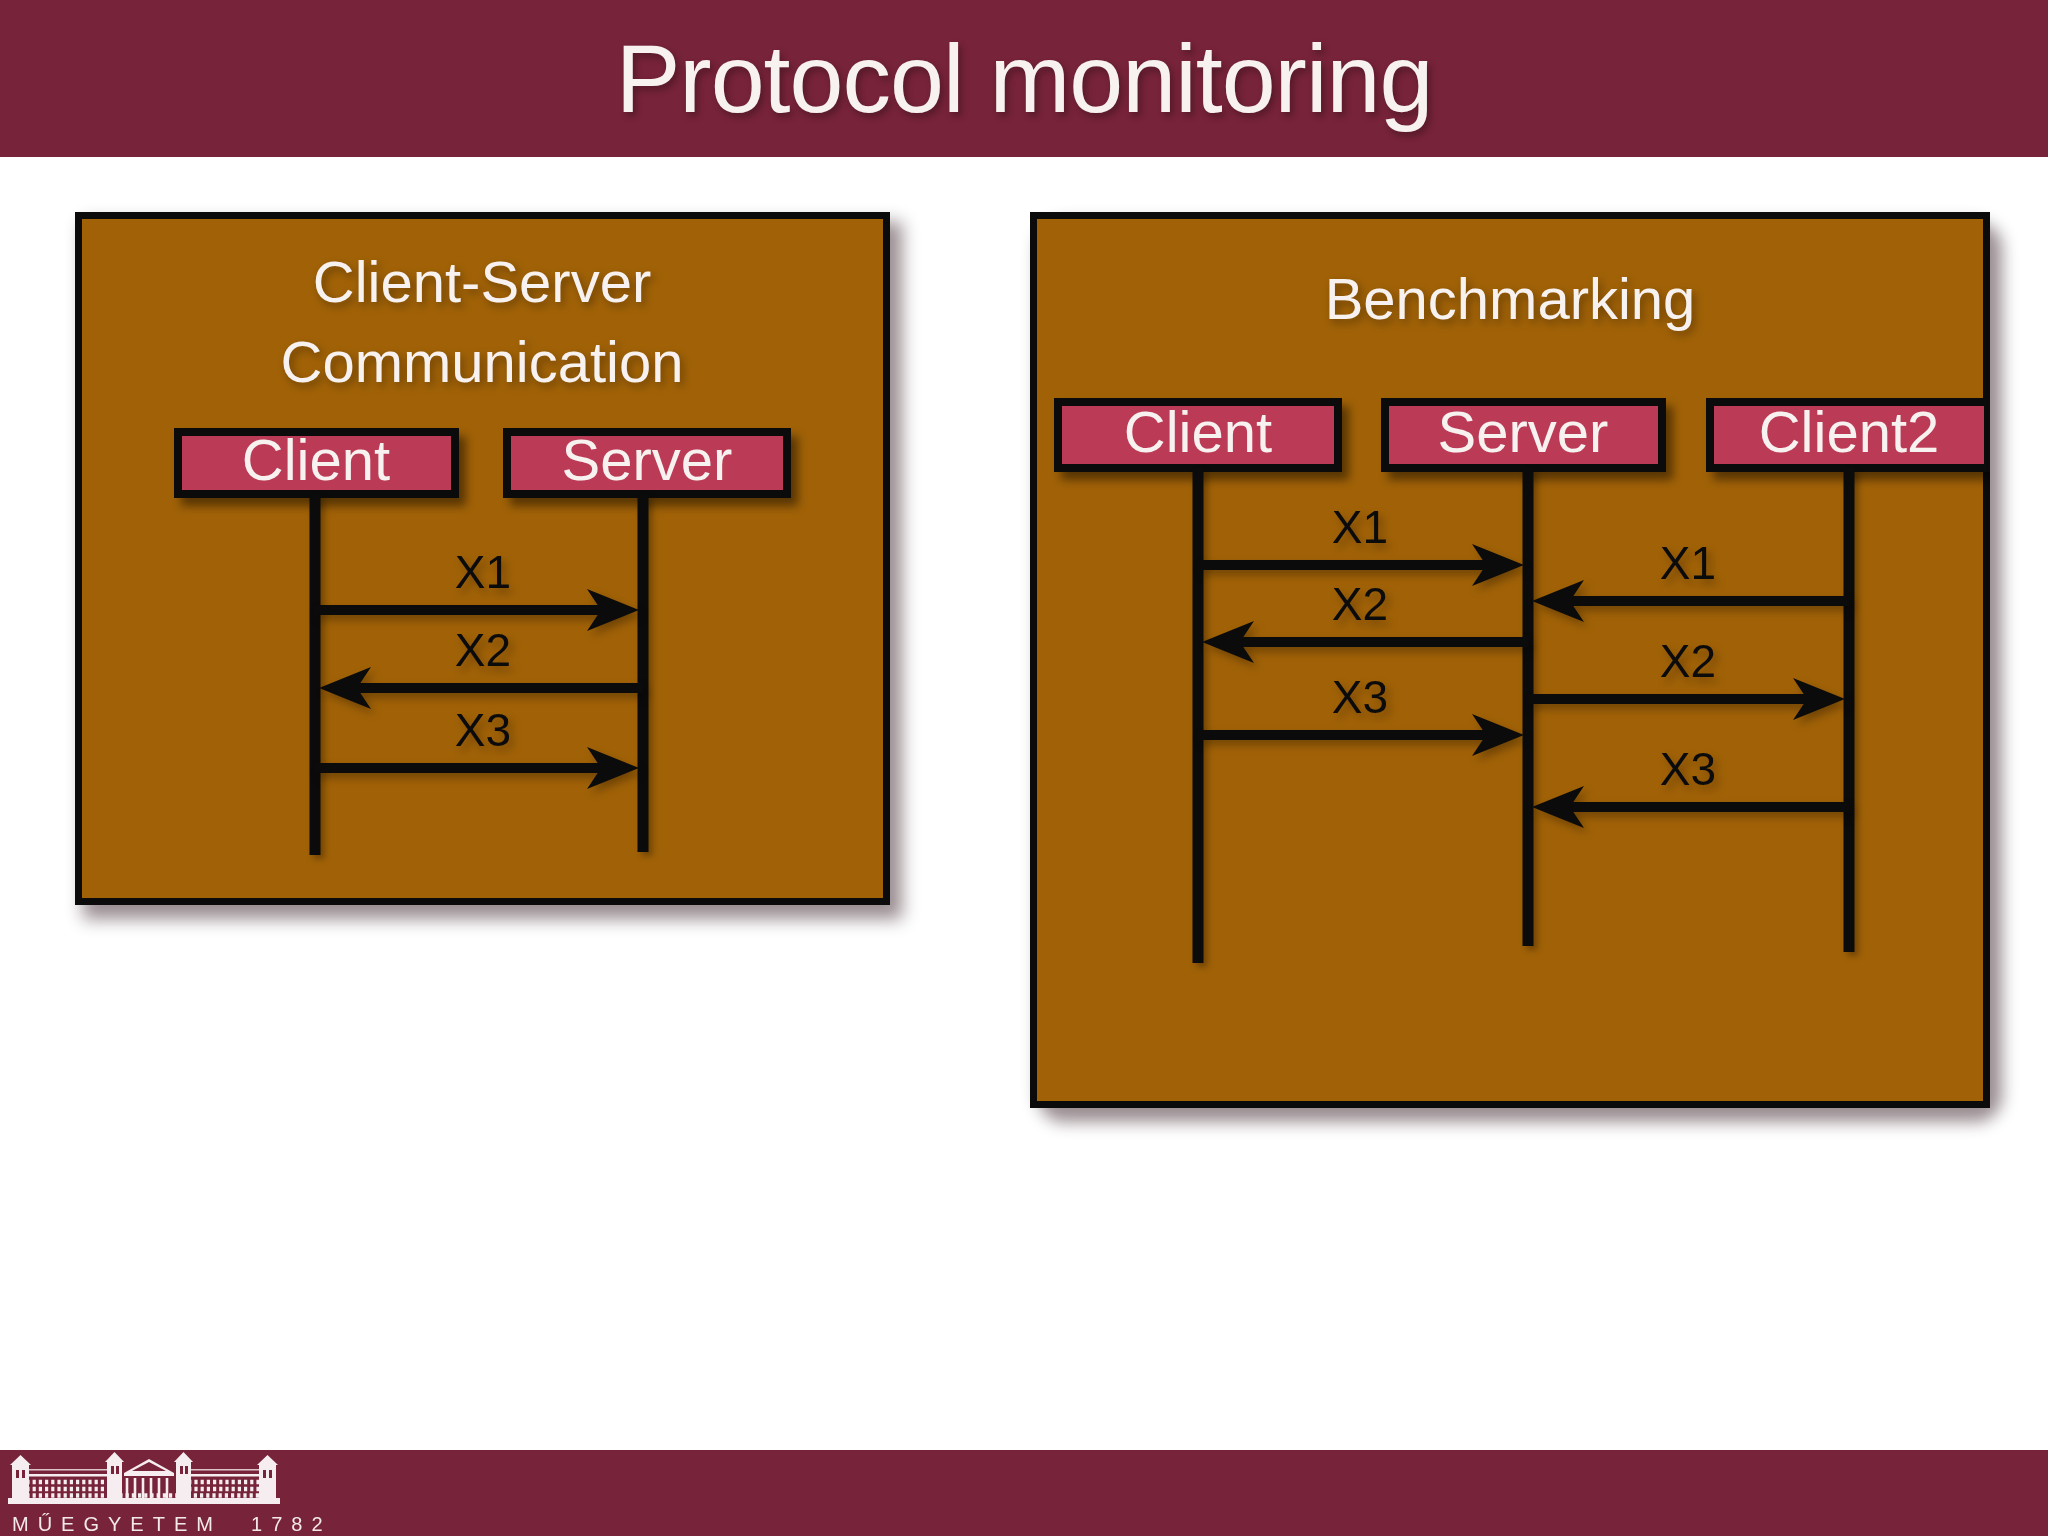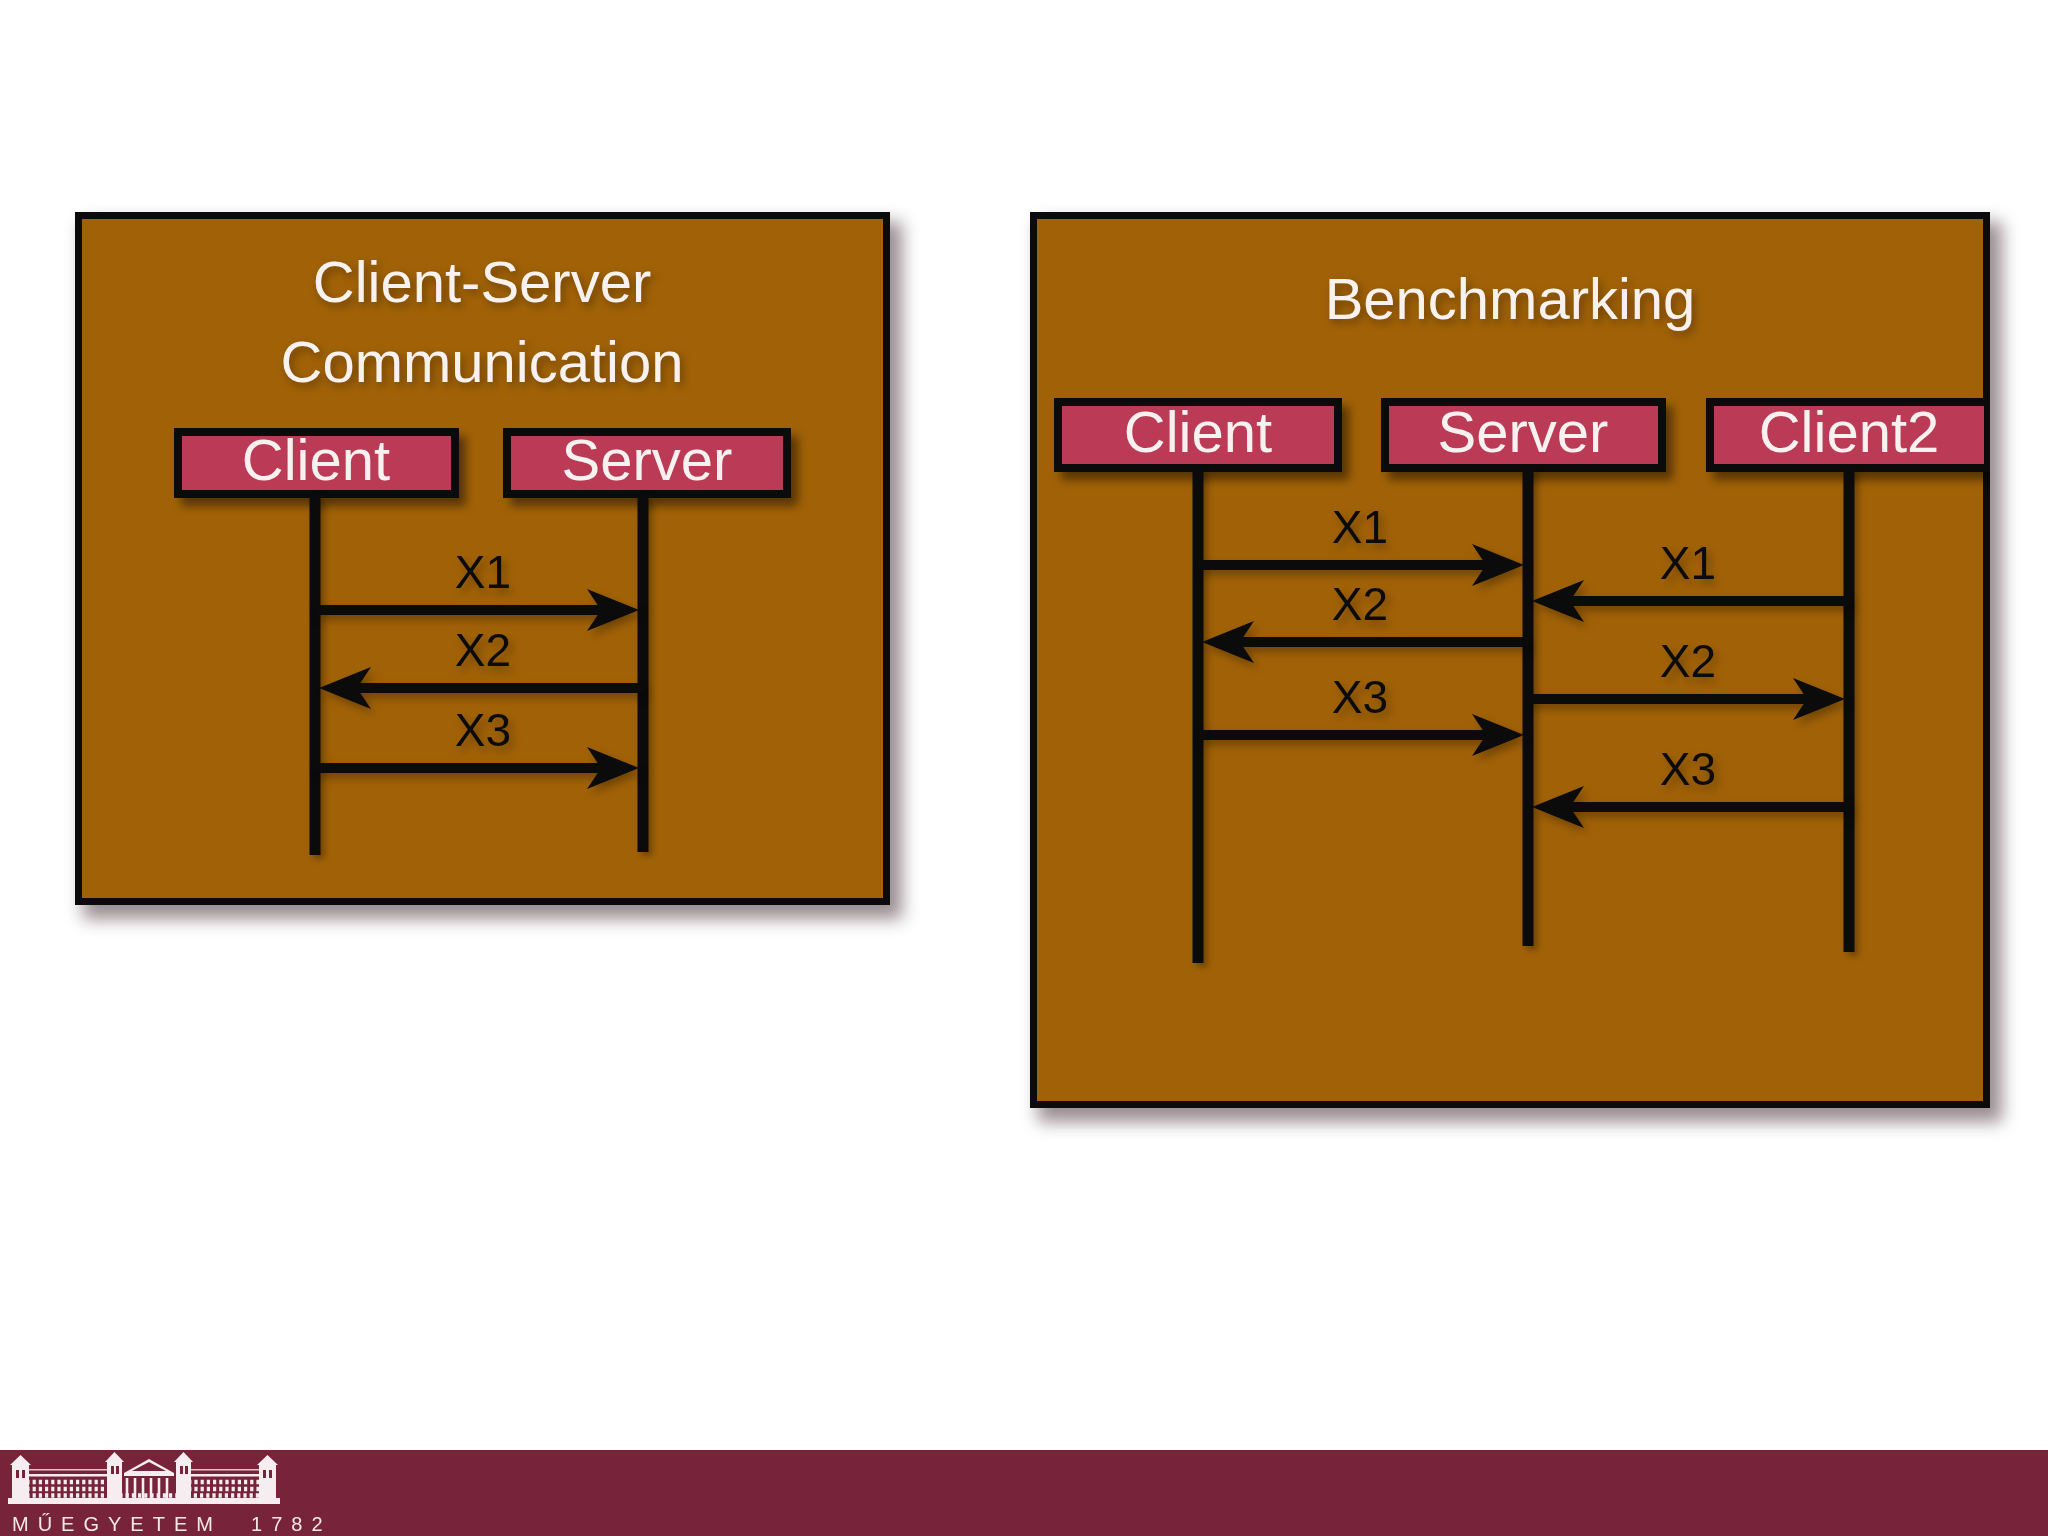--- a/index.html
+++ b/index.html
@@ -8,21 +8,21 @@
 
   
   .titlebar{position:absolute;left:0;top:0;width:2048px;height:157px;background:#772339;
             display:flex;align-items:center;justify-content:center;}
   .titlebar h1{margin:0;font-size:97px;font-weight:400;color:#f7f2f0;letter-spacing:-1px;
                text-shadow:3px 4px 7px rgba(0,0,0,.30);}
 
   
   .panel{position:absolute;background:#a16207;box-shadow:10px 12px 16px 2px rgba(30,5,12,.45);}
   .panel-left{left:75px;top:212px;width:815px;height:693px;}
-  .panel-right{left:1030px;top:212px;width:960px;height:896px;}
+  .panel-right{left:1030px;top:212px;width:960px;height:896px;border-radius:24px;}
   .panel svg{position:absolute;left:0;top:0;width:100%;height:100%;display:block;}
 
   .panel-border{fill:none;stroke:#0b0b0b;stroke-width:7px;}
   .ptitle{font-size:58px;fill:#f7f2f0;text-anchor:middle;filter:drop-shadow(3px 4px 4px rgba(0,0,0,.35));}
   .actor-g{filter:drop-shadow(7px 8px 5px rgba(0,0,0,.45));}
   .actor-box{fill:#bb3b56;stroke:#0b0b0b;stroke-width:8px;}
   .actor-label{font-size:58px;fill:#f7f2f0;text-anchor:middle;}
   .lifeline{stroke:#0b0b0b;stroke-width:11px;filter:drop-shadow(4px 4px 3px rgba(0,0,0,.30));}
   .msgline{stroke:#0b0b0b;stroke-width:10px;}
   .arrowhead{fill:#0b0b0b;}
@@ -34,20 +34,23 @@
   .uni-logo{position:absolute;left:6px;top:0px;width:300px;height:86px;}
   .building{position:absolute;left:0px;top:2px;width:276px;height:62px;display:block;}
   .uni-caption{position:absolute;left:6px;top:63px;font-size:20px;color:#f3e8ea;
                letter-spacing:9px;white-space:pre;font-weight:400;}
 </style>
 </head>
 <body>
 
 <div class="slide">
 
+  <header class="titlebar">
+    <h1>Protocol monitoring</h1>
+  </header>
 
   <section class="panel panel-left">
     <svg viewBox="0 0 815 693">
       <rect class="panel-border" x="3.5" y="3.5" width="808" height="686"></rect>
 
       <text class="ptitle" x="407" y="90">Client-Server</text>
       <text class="ptitle" x="407" y="170">Communication</text>
 
       <g class="actor-g">
         <rect class="actor-box" x="103" y="220" width="277" height="62"></rect>

